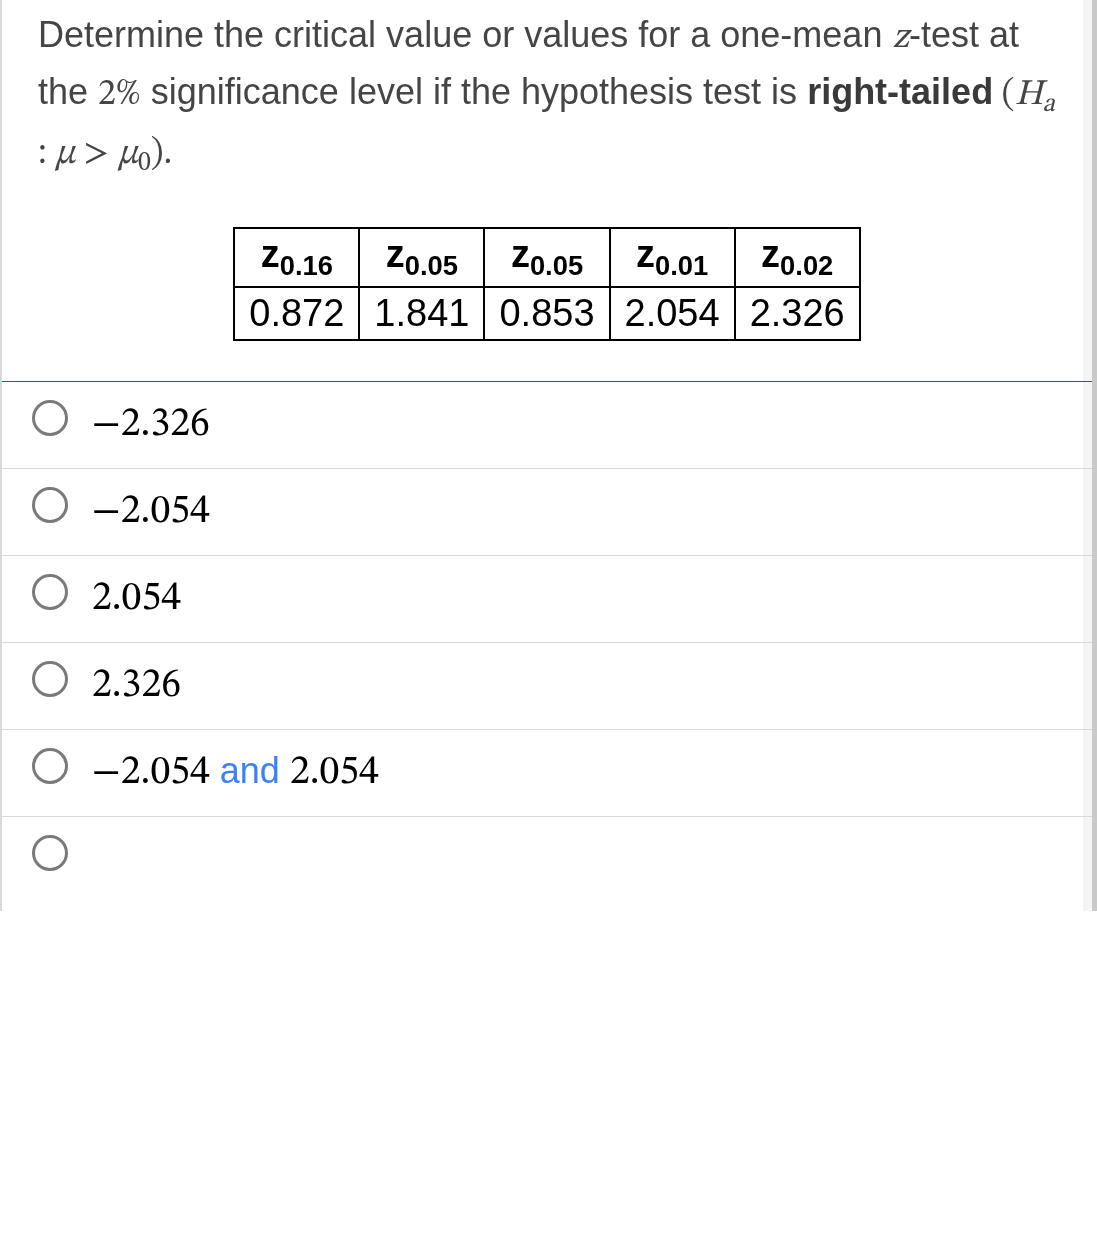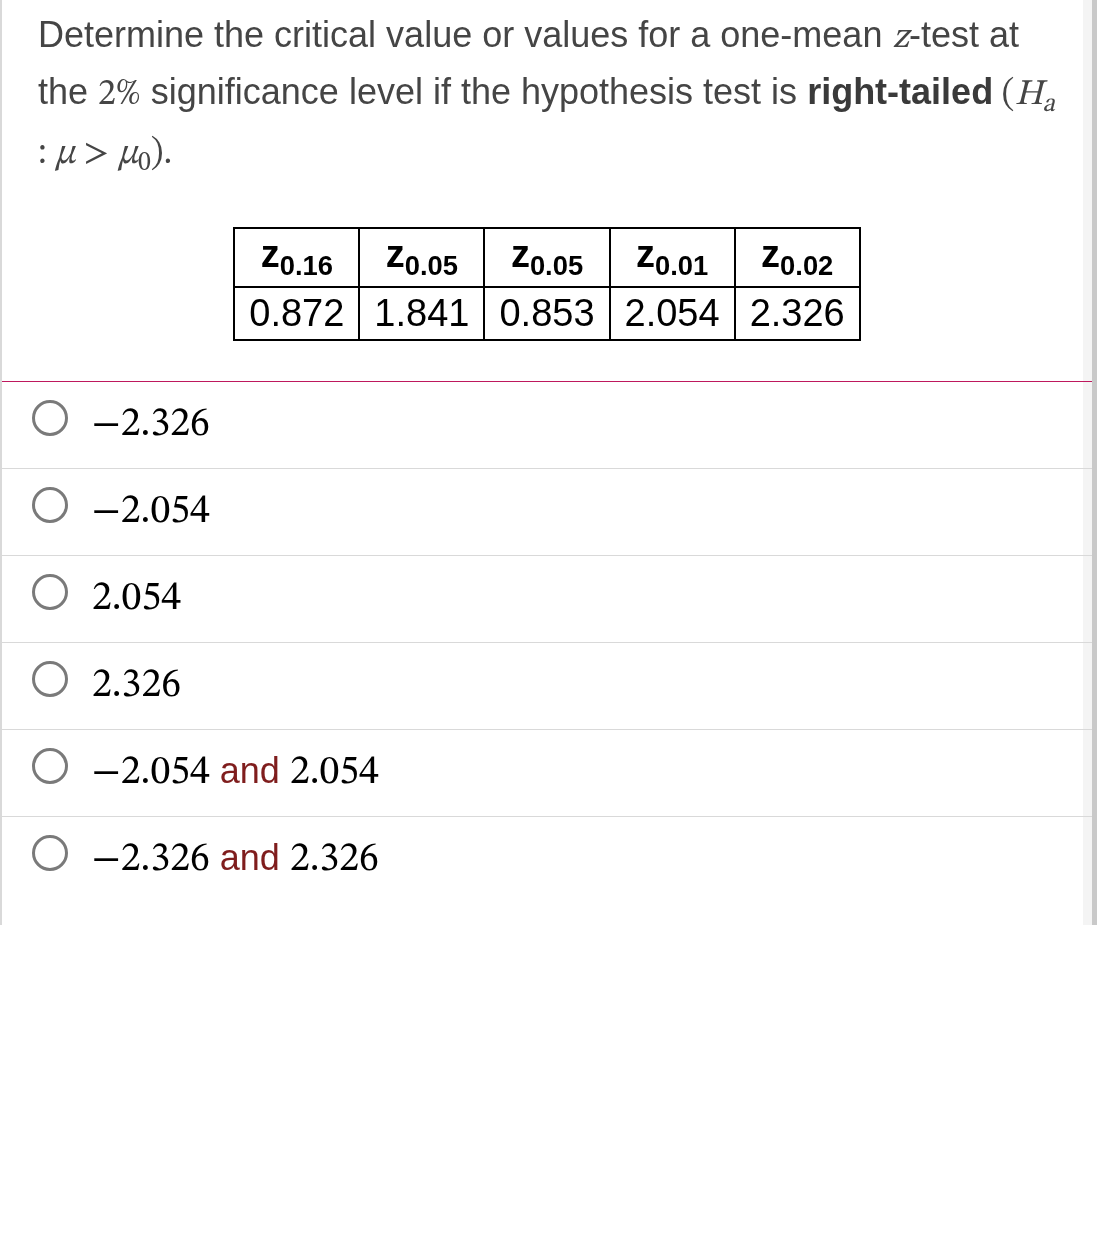--- a/index.html
+++ b/index.html
@@ -69,21 +69,21 @@
     border-radius: 50%;
     flex: 0 0 36px;
   }
   .opt-label {
     font-family: "Cambria Math", "STIX Two Math", "Times New Roman", serif;
     font-size: 40px;
   }
   .opt-label .word {
     font-family: "Segoe UI", "Helvetica Neue", Arial, sans-serif;
     font-size: 36px;
-    color: #7f1d1d;
+    color: #3b82f6;
   }
 </style>
 </head>
 <body>
 
 <div class="page">
 
   <div class="question-block">
     <div class="question-text">
       <span>Determine the critical value or values for a one-mean </span><span class="math ital">z</span><span>-test at the </span><span class="math">2%</span><span> significance level if the hypothesis test is </span><span class="bold">right-tailed</span><span class="math"> (</span><span class="math ital">H</span><span class="math ital sub">a</span><span class="math"> : </span><span class="math ital">μ</span><span class="math"> &gt; </span><span class="math ital">μ</span><span class="math sub">0</span><span class="math">).</span>
@@ -130,16 +130,15 @@
     <span class="opt-label"><span>2.326</span></span>
   </div>
 
   <div class="option">
     <span class="radio"></span>
     <span class="opt-label"><span>−2.054</span><span class="word"> and </span><span>2.054</span></span>
   </div>
 
   <div class="option">
     <span class="radio"></span>
-    <span class="opt-label"><span>−2.326</span><span class="word"> and </span><span>2.326</span></span>
   </div>
 
 </div>
 
 </body></html>

